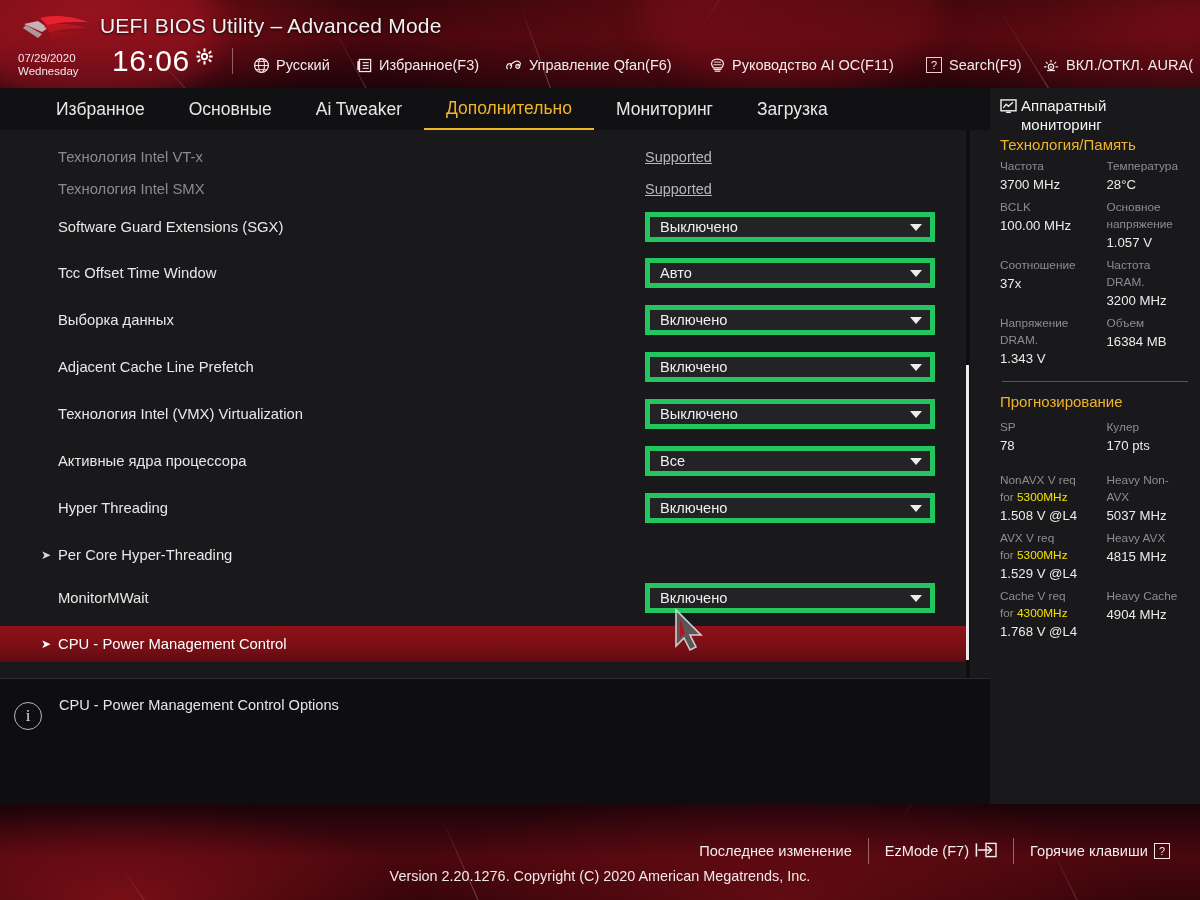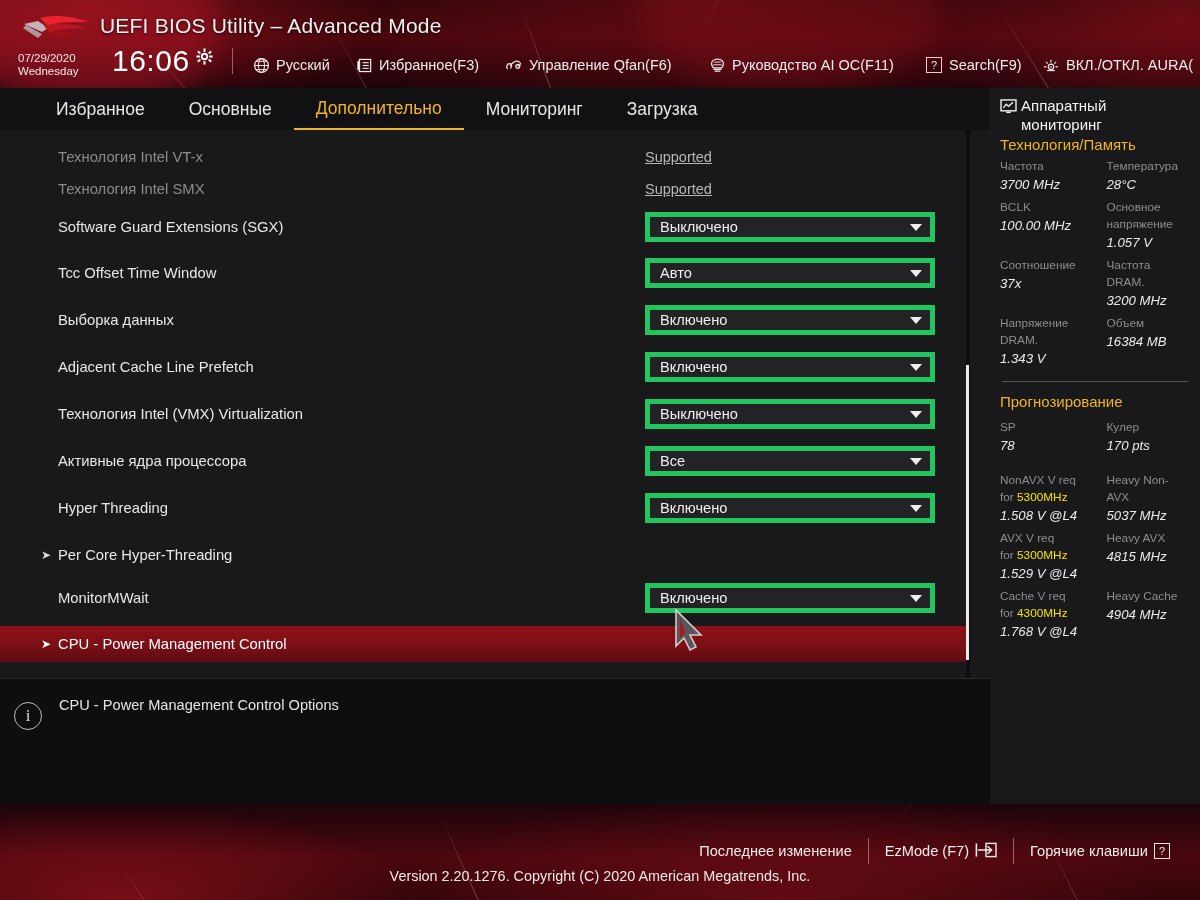--- a/index.html
+++ b/index.html
@@ -87,21 +87,21 @@
   .sidebar {
     position:absolute; left:990px; top:88px; width:210px; height:716px;
     background:#19191b; padding:8px 10px 0 10px; overflow:hidden;
   }
   .hw-title { display:flex; align-items:flex-start; gap:4px; }
   .hw-title .mico { width:17px;height:15px;flex:0 0 17px; margin-top:3px;}
   .hw-title .t { font-size:15px; color:#f4f2f2; line-height:19px; }
   .sec-title { color:#f0b429; font-size:15px; line-height:19px; margin-top:1px; word-break:break-all; }
   .grid2 { display:grid; grid-template-columns:1fr 1fr; column-gap:23px; margin-top:4px; }
   .g-lab { font-size:11.8px; color:#8f8c8e; line-height:17px; }
-  .g-val { font-size:13.2px; color:#eceaea; line-height:19px; margin-bottom:5px;font-style:italic; }
+  .g-val { font-size:13.2px; color:#eceaea; line-height:19px; margin-bottom:5px; }
   .divider { height:1px; background:#56545a; margin:8px 2px 10px 2px; }
   .hl { color:#f5e000; }
   .cell { display:flex; flex-direction:column; }
 
   
   .footer {
     position:absolute; left:0; top:804px; width:1200px; height:96px;
     background:
       radial-gradient(ellipse 420px 130px at 120px 96px, rgba(150,18,28,.7), rgba(0,0,0,0) 72%),
       radial-gradient(ellipse 520px 150px at 780px 96px, rgba(128,14,24,.6), rgba(0,0,0,0) 74%),
@@ -238,20 +238,21 @@
             <line x1="5.6" y1="14.6" x2="14.4" y2="14.6" stroke="#f2eaea" stroke-width="1.3"></line>
           </svg>
       </span>
       <span>ВКЛ./ОТКЛ. AURA(</span>
     </div>
   </div>
 
   <div class="tabbar">
     <div class="tab">Избранное</div>
     <div class="tab">Основные</div>
+    <div class="tab">Ai Tweaker</div>
     <div class="tab active">Дополнительно</div>
     <div class="tab">Мониторинг</div>
     <div class="tab">Загрузка</div>
   </div>
 
   <div class="main">
     <div class="rows">
 
       <div class="row dim" style="top: 8px; position: absolute; left: 0px; width: 966px; height: 38px;">
         <div class="lbl">Технология Intel VT-x</div>

